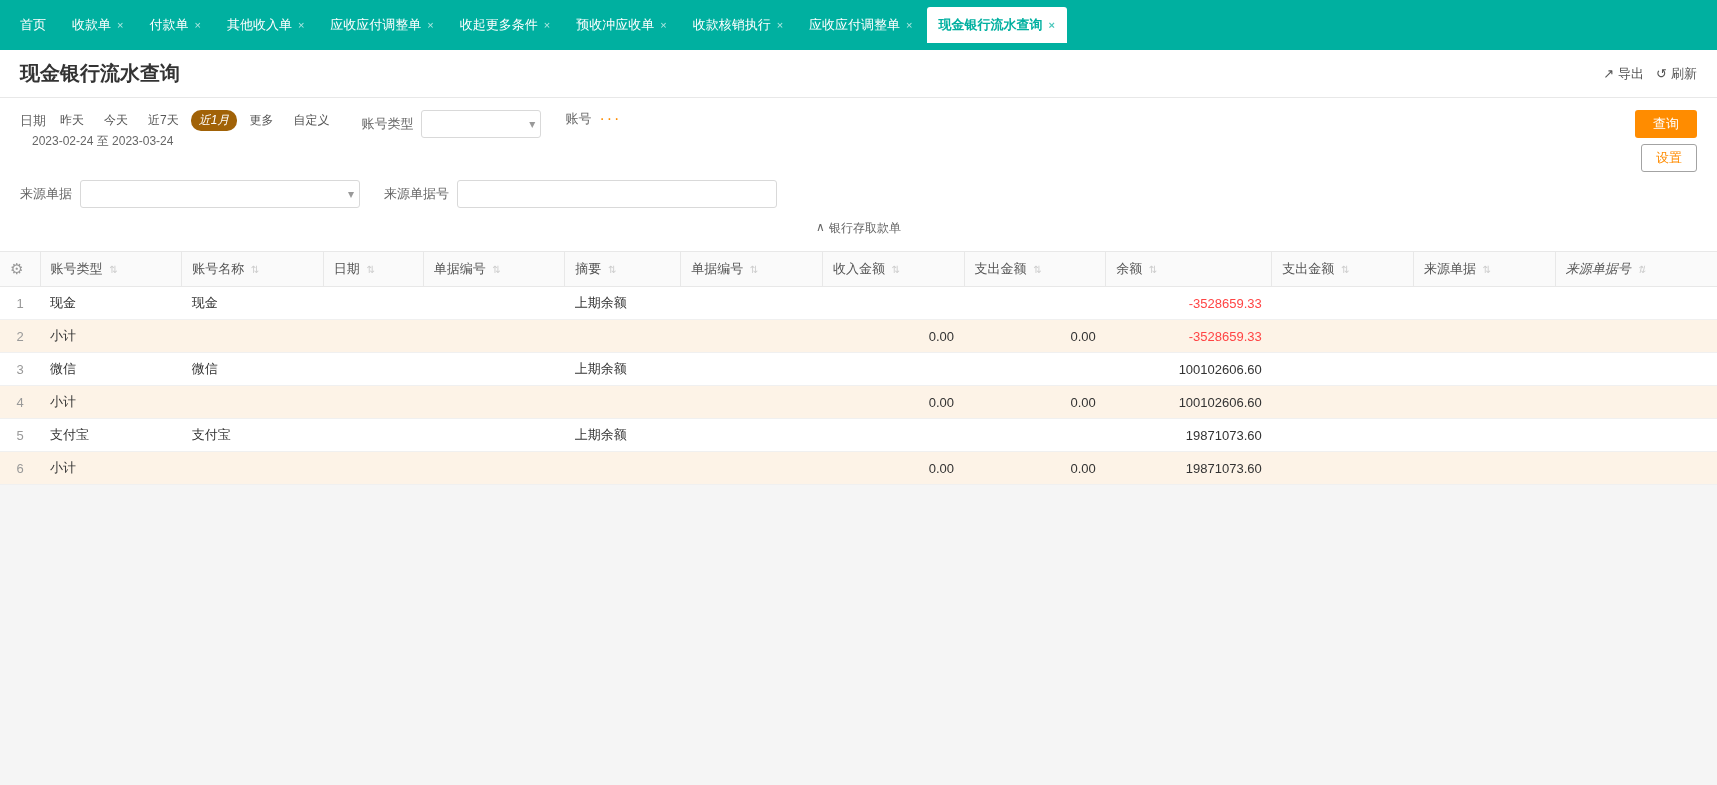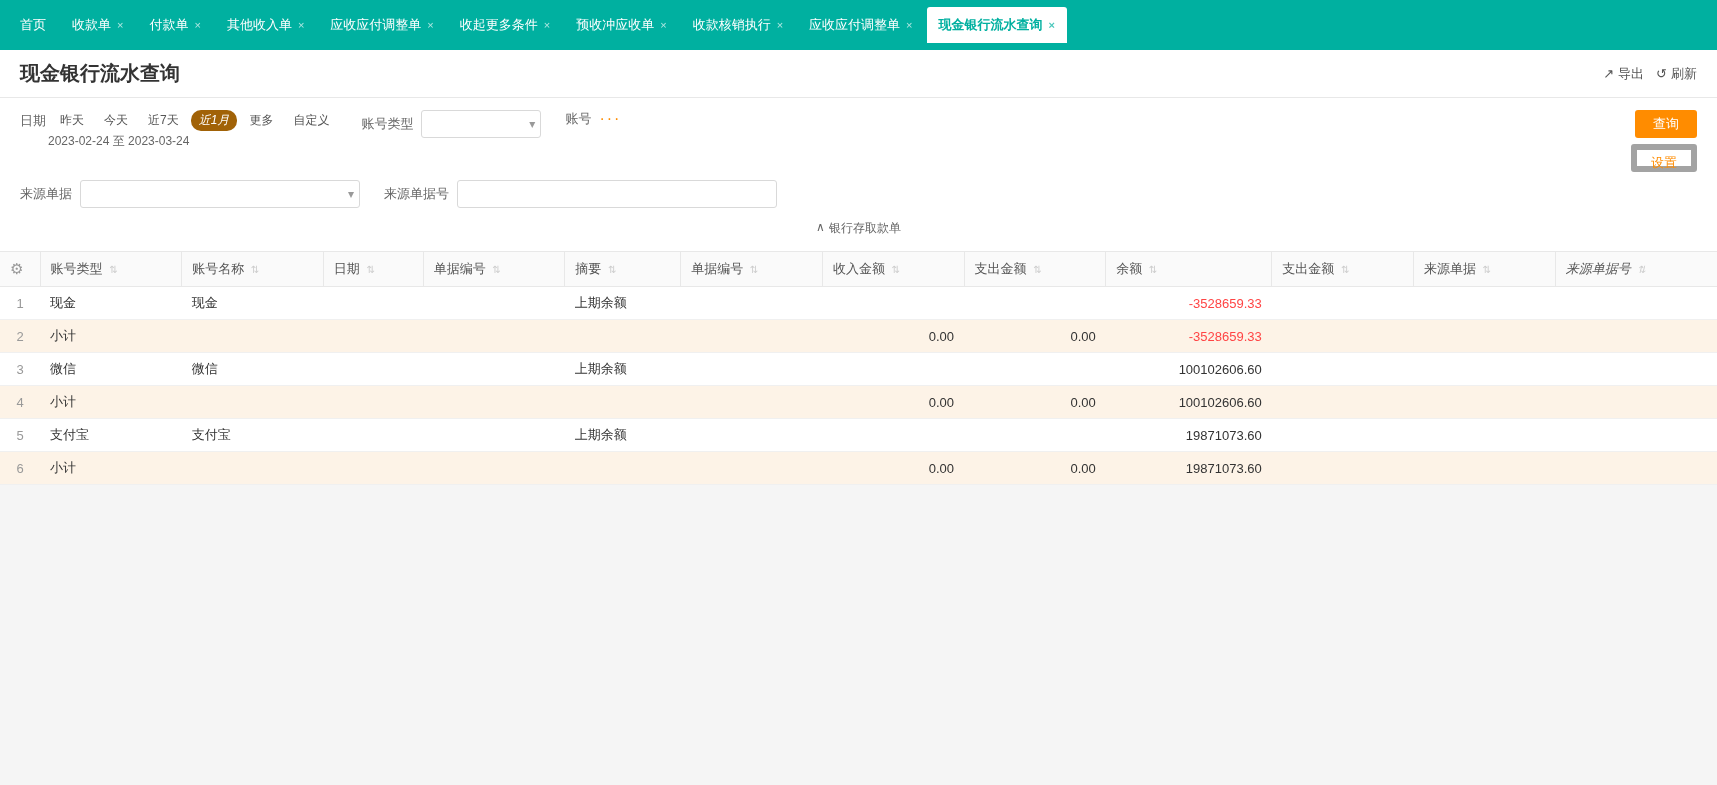--- a/index.html
+++ b/index.html
@@ -148,21 +148,21 @@
       border: none;
       border-radius: 3px;
       padding: 5px 18px;
       cursor: pointer;
       font-size: 13px;
       height: 28px;
     }
     .settings-btn {
       background: #fff;
       color: #ff8c00;
-      border: 6px solid #a3a3a3;
+      border: 1px solid #a3a3a3;
       border-radius: 3px;
       padding: 4px 14px;
       cursor: pointer;
       font-size: 13px;
       height: 28px;
     }
 
     .collapse-bar {
       display: flex;
       justify-content: center;
@@ -306,21 +306,21 @@
           <span class="filter-label">日期</span>
           <div class="date-options">
             <span class="date-opt">昨天</span>
             <span class="date-opt">今天</span>
             <span class="date-opt">近7天</span>
             <span class="date-opt active">近1月</span>
             <span class="date-opt">更多</span>
             <span class="date-opt">自定义</span>
           </div>
         </div>
-        <span class="date-range" style="margin-left:28px;">2023-02-24 至 2023-03-24</span>
+        <span class="date-range" style="margin-left:12px;">2023-02-24 至 2023-03-24</span>
       </div>
 
       <div class="filter-group">
         <span class="filter-label">账号类型</span>
         <div class="select-wrapper">
           <select class="filter-select">
             <option value=""></option>
           </select>
         </div>
       </div>

